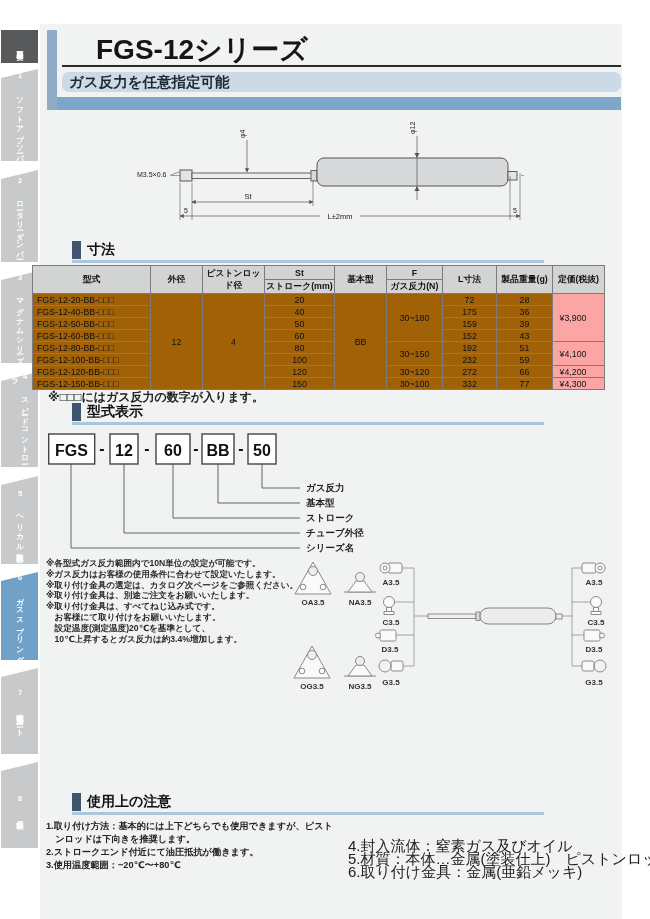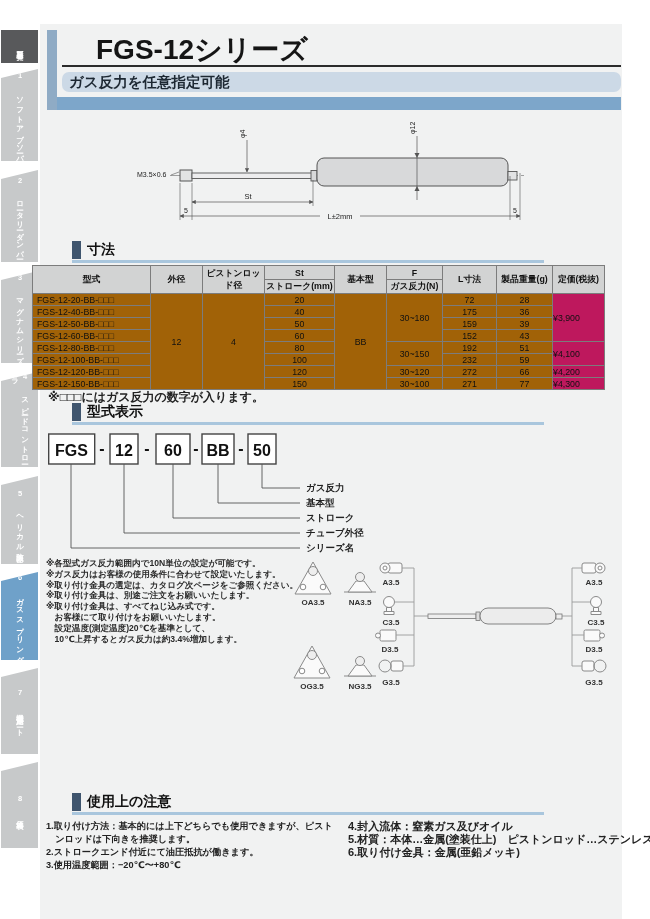--- a/index.html
+++ b/index.html
@@ -40,30 +40,30 @@
   .section .stitle{position:absolute;left:15px;top:1px;font-size:14px;font-weight:bold;color:#111;}
   .section .uline{position:absolute;left:0;top:20px;width:100%;height:3px;background:#a9c6dd;}
 
   
   table.dims{position:absolute;left:32px;top:265px;width:572px;border-collapse:collapse;
     table-layout:fixed;font-size:8.8px;background:#fff;}
   table.dims th,table.dims td{border:1px solid #7c7c7c;text-align:center;padding:0;color:#111;}
   table.dims thead th{background:#d2d3d3;font-weight:bold;height:13px;font-size:8.8px;}
   table.dims tbody td{height:11px;background:#a16207;}
   table.dims td.model-cell{text-align:left;padding-left:4px;}
-  table.dims td.price-cell{background:#be185d;text-align:left;padding-right:11px;}
+  table.dims td.price-cell{background:#fca5a5;text-align:center;padding-right:11px;}
   .tbl-note{left:48px;top:389px;font-size:12px;font-weight:600;color:#222;}
 
   
   .notes{left:46px;top:558px;width:252px;font-size:8.6px;font-weight:600;color:#2a2a2a;}
   .notes div{height:10.8px;line-height:10.8px;white-space:nowrap;}
 
   
   .usage-left{left:46px;top:820px;width:305px;font-size:9.2px;font-weight:600;color:#222;}
-  .usage-right{left:348px;top:820px;width:275px;font-size:11px;font-weight:700;color:#222;}
+  .usage-right{left:348px;top:839px;width:275px;font-size:15px;font-weight:400;color:#222;}
   .usage-left div,.usage-right div{height:13px;line-height:13px;white-space:nowrap;}
 
   svg text{font-family:"Liberation Sans","DejaVu Sans",sans-serif;}
 </style>
 </head>
 <body>
 
 <div class="abs content-bg"></div>
 
 <div class="abs tab first t0">新製品一覧</div>
@@ -208,21 +208,21 @@
       <td>120</td>
       <td>30~120</td>
       <td>272</td>
       <td>66</td>
       <td class="price-cell">¥4,200</td>
     </tr>
     <tr>
       <td class="model-cell">FGS-12-150-BB-□□□</td>
       <td>150</td>
       <td>30~100</td>
-      <td>271</td>
+      <td>332</td>
       <td>77</td>
       <td class="price-cell">¥4,300</td>
     </tr>
   </tbody>
 </table>
 <div class="abs tbl-note">※□□□にはガス反力の数字が入ります。</div>
 
 <div class="abs section" style="top:402px">
   <div class="bar"></div>
   <div class="stitle">型式表示</div>

